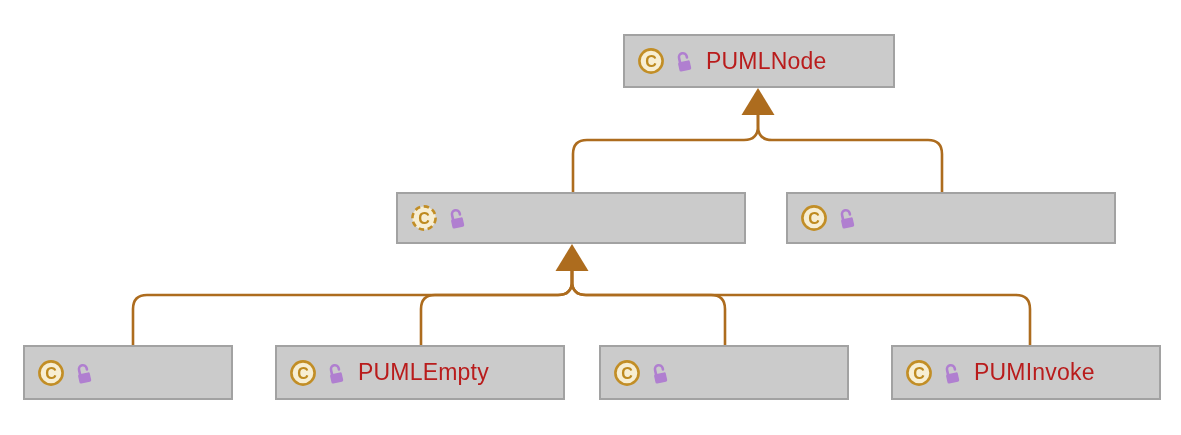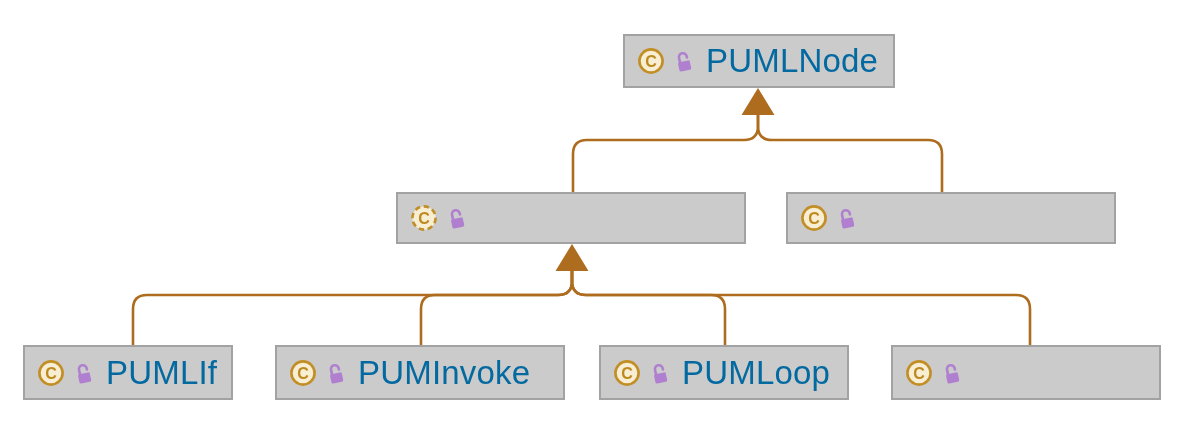--- a/index.html
+++ b/index.html
@@ -20,23 +20,23 @@
     align-items:center;
     padding-left:12px;
     padding-right:10px;
     z-index:1;
     cursor:default;
   }
   .node .cicon{width:28px;height:28px;display:inline-block;flex:0 0 auto;}
   .node .lockicon{width:20px;height:22px;display:inline-block;flex:0 0 auto;margin-left:8px;}
   .node .label{
     margin-left:13px;
-    font-size:33px;
+    font-size:23px;
     letter-spacing:0.2px;
-    color:#0369a1;
+    color:#b91c1c;
     white-space:nowrap;
   }
   
   #n-pumlnode     {left:623px; top:34px;  width:272px; height:54px;}
   #n-pumlstatement{left:396px; top:192px; width:350px; height:52px;}
   #n-pumldiagram  {left:786px; top:192px; width:330px; height:52px;}
   #n-pumlif       {left:23px;  top:345px; width:210px; height:55px;}
   #n-pumlempty    {left:275px; top:345px; width:290px; height:55px;}
   #n-pumloop      {left:599px; top:345px; width:250px; height:55px;}
   #n-puminvoke    {left:891px; top:345px; width:270px; height:55px;}
@@ -105,57 +105,56 @@
     <svg class="cicon" viewBox="0 0 28 28">
       <circle cx="14" cy="14" r="11.6" fill="#f7eed3" stroke="#c28e26" stroke-width="2.6"></circle>
       <text x="14" y="19.6" text-anchor="middle" font-size="16" font-weight="bold" font-family="Liberation Sans, sans-serif" fill="#be8a1f">C</text>
     </svg>
     <svg class="lockicon" viewBox="0 0 20 22">
       <g transform="rotate(-12 10 13)">
         <path d="M7.2,11.5 V7.2 a3.9,3.9 0 0 1 7.8,0 V8.4" fill="none" stroke="#b07fd0" stroke-width="2.6" stroke-linecap="round"></path>
         <rect x="5" y="11.5" width="12" height="9.5" rx="1.6" fill="#b07fd0"></rect>
       </g>
     </svg>
-    <span class="label">PUMLIf</span>
   </div>
 
   <div class="node" id="n-pumlempty">
     <svg class="cicon" viewBox="0 0 28 28">
       <circle cx="14" cy="14" r="11.6" fill="#f7eed3" stroke="#c28e26" stroke-width="2.6"></circle>
       <text x="14" y="19.6" text-anchor="middle" font-size="16" font-weight="bold" font-family="Liberation Sans, sans-serif" fill="#be8a1f">C</text>
     </svg>
     <svg class="lockicon" viewBox="0 0 20 22">
       <g transform="rotate(-12 10 13)">
         <path d="M7.2,11.5 V7.2 a3.9,3.9 0 0 1 7.8,0 V8.4" fill="none" stroke="#b07fd0" stroke-width="2.6" stroke-linecap="round"></path>
         <rect x="5" y="11.5" width="12" height="9.5" rx="1.6" fill="#b07fd0"></rect>
       </g>
     </svg>
-    <span class="label">PUMInvoke</span>
+    <span class="label">PUMLEmpty</span>
   </div>
 
   <div class="node" id="n-pumloop">
     <svg class="cicon" viewBox="0 0 28 28">
       <circle cx="14" cy="14" r="11.6" fill="#f7eed3" stroke="#c28e26" stroke-width="2.6"></circle>
       <text x="14" y="19.6" text-anchor="middle" font-size="16" font-weight="bold" font-family="Liberation Sans, sans-serif" fill="#be8a1f">C</text>
     </svg>
     <svg class="lockicon" viewBox="0 0 20 22">
       <g transform="rotate(-12 10 13)">
         <path d="M7.2,11.5 V7.2 a3.9,3.9 0 0 1 7.8,0 V8.4" fill="none" stroke="#b07fd0" stroke-width="2.6" stroke-linecap="round"></path>
         <rect x="5" y="11.5" width="12" height="9.5" rx="1.6" fill="#b07fd0"></rect>
       </g>
     </svg>
-    <span class="label">PUMLoop</span>
   </div>
 
   <div class="node" id="n-puminvoke">
     <svg class="cicon" viewBox="0 0 28 28">
       <circle cx="14" cy="14" r="11.6" fill="#f7eed3" stroke="#c28e26" stroke-width="2.6"></circle>
       <text x="14" y="19.6" text-anchor="middle" font-size="16" font-weight="bold" font-family="Liberation Sans, sans-serif" fill="#be8a1f">C</text>
     </svg>
     <svg class="lockicon" viewBox="0 0 20 22">
       <g transform="rotate(-12 10 13)">
         <path d="M7.2,11.5 V7.2 a3.9,3.9 0 0 1 7.8,0 V8.4" fill="none" stroke="#b07fd0" stroke-width="2.6" stroke-linecap="round"></path>
         <rect x="5" y="11.5" width="12" height="9.5" rx="1.6" fill="#b07fd0"></rect>
       </g>
     </svg>
+    <span class="label">PUMInvoke</span>
   </div>
 
 </div>
 
 </body></html>

